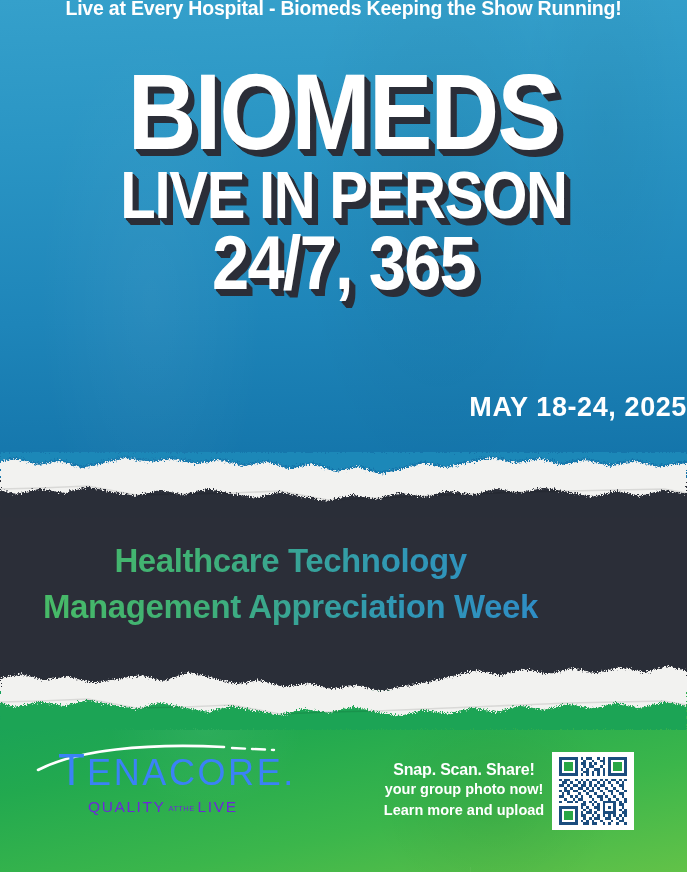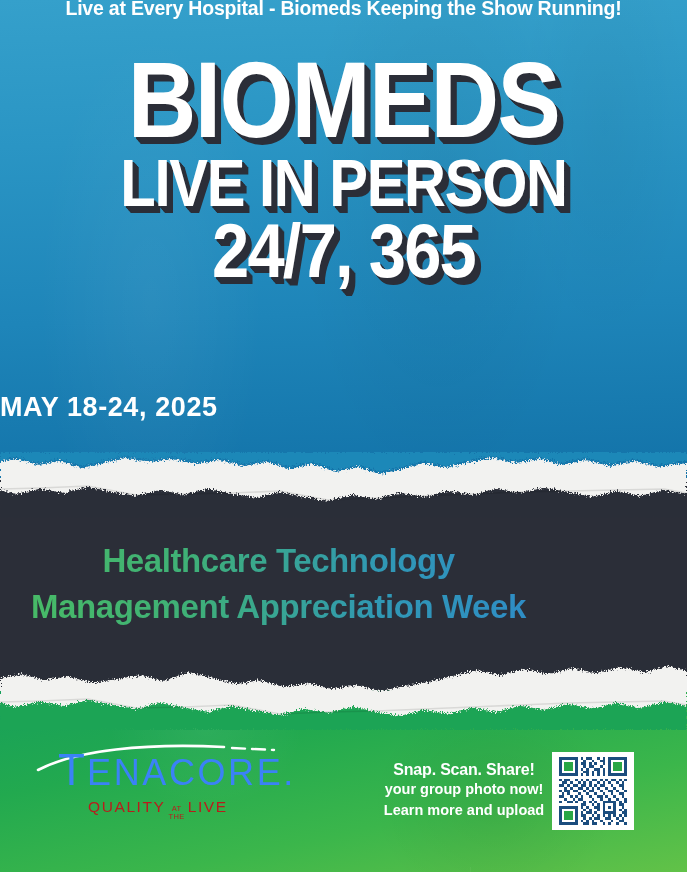--- a/index.html
+++ b/index.html
@@ -56,21 +56,21 @@
     font-size:19.5px;
     font-weight:bold;
     color:#ffffff;
     letter-spacing:-0.2px;
     z-index:6;
     white-space:nowrap;
   }
 
   .headline-wrap {
     position:absolute;
-    left:0; top:50px;
+    left:0; top:62px;
     width:687px;
     text-align:center;
     z-index:5;
   }
 
   
   .hl {
     display:block;
     color:#ffffff;
     font-family:"Liberation Sans Narrow","Liberation Sans", sans-serif;
@@ -88,39 +88,39 @@
     transform-origin:center;
   }
   .hl-1 { font-size:108px; letter-spacing:-2px; }
   .hl-2 { font-size:66px;  margin-top:4px; letter-spacing:-1.5px; }
   .hl-3 { font-size:76px;  margin-top:2px; letter-spacing:-2px; }
 
   .date-line {
     position:absolute;
     left:0; top:392px;
     width:687px;
-    text-align:left;
+    text-align:right;
     color:#ffffff;
     font-size:27px;
     font-weight:bold;
     letter-spacing:0.6px;
     z-index:5;
   }
 
   
   .dark-section {
     position:absolute;
     left:0; top:478px;
     width:687px; height:232px;
     background:#2B2E38;
   }
 
   .sub-wrap {
     position:absolute;
-    left:0; top:538px;
+    left:12px; top:538px;
     width:557px;
     text-align:center;
     z-index:5;
   }
   .sub-line {
     display:block;
     font-size:33px;
     font-weight:bold;
     letter-spacing:-0.4px;
     line-height:1.38;
@@ -174,31 +174,31 @@
     line-height:1;
     padding-left:20px;
     font-family:"Liberation Sans", sans-serif;
   }
   .logo-word .cap { font-size:44px; }
   .logo-word .rest { font-size:36px; letter-spacing:2.6px; }
   .logo-tag {
     position:relative;
     margin-top:7px;
     padding-left:50px;
-    color:#b91c1c;
+    color:#6d28d9;
     font-size:15.5px;
     letter-spacing:1.6px;
     line-height:1;
     display:flex;
     align-items:baseline;
     white-space:nowrap;
   }
   .tag-stack {
     display:inline-flex;
-    flex-direction:column;
+    flex-direction:row;
     align-items:center;
     font-size:7.5px;
     line-height:1.05;
     letter-spacing:0.4px;
     margin:0 3px;
     position:relative;
     top:-1px;
   }
 
   

